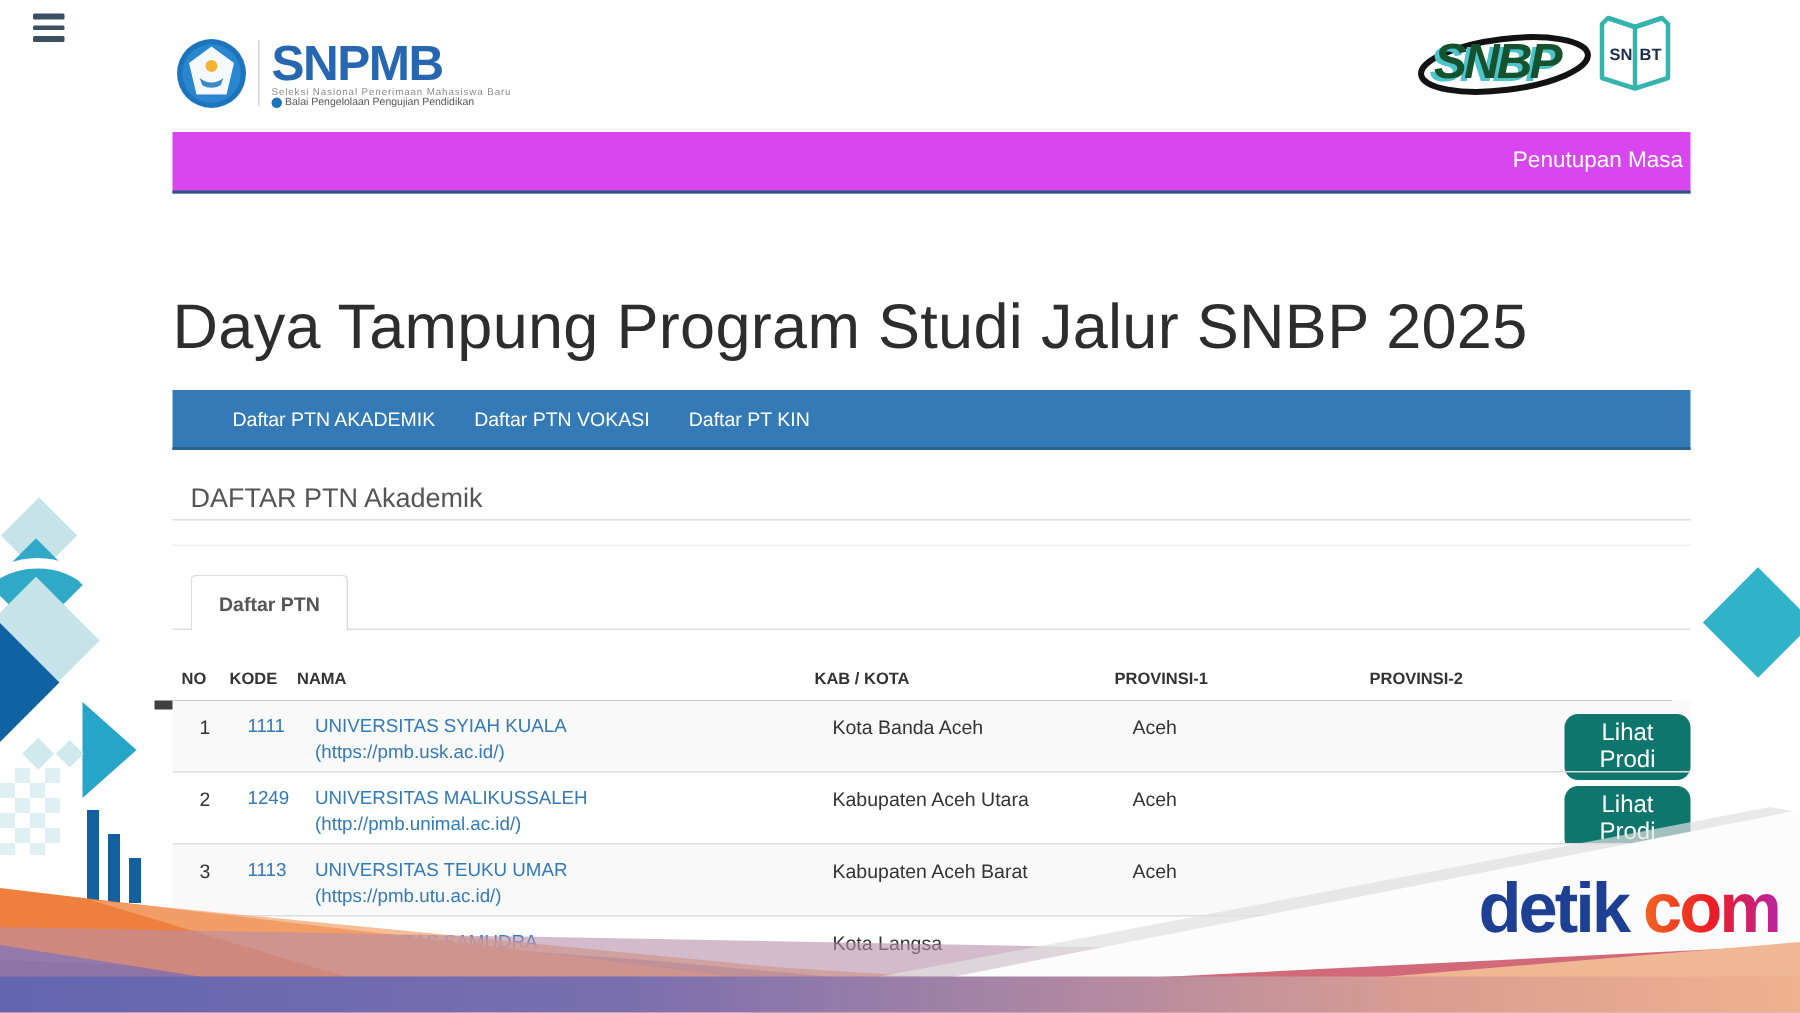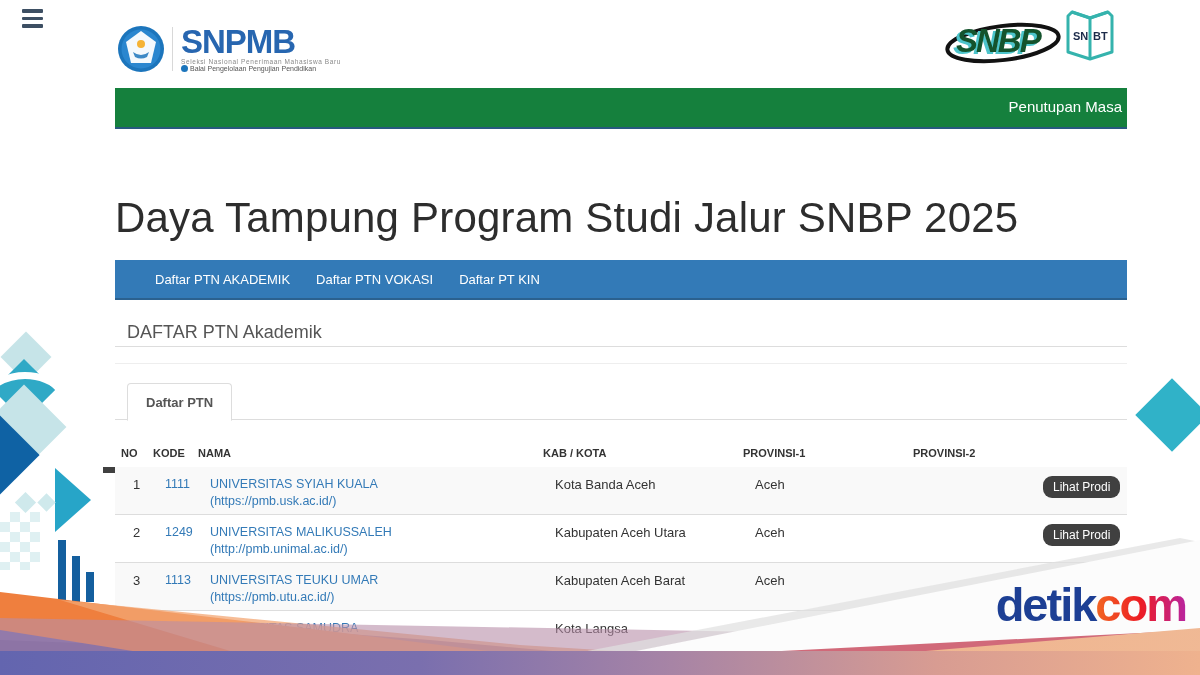--- a/index.html
+++ b/index.html
@@ -18,21 +18,21 @@
   .brand-tag1{font-size:6.5px;letter-spacing:.6px;color:#8a8a8a;white-space:nowrap;margin-top:1px;}
   .brand-tag2{font-size:7px;color:#555;white-space:nowrap;display:flex;align-items:center;gap:2px;}
   .brand-tag2 .mini-dot{width:7px;height:7px;border-radius:50%;background:#1c75bc;display:inline-block;}
   .logo-snbp{left:948px;top:14px;width:110px;height:52px;}
   .logo-snbp .ellipse{position:absolute;left:-4px;top:6px;}
   .logo-snbp .txt{position:absolute;left:8px;top:8px;font-size:33px;font-weight:bold;font-style:italic;
     letter-spacing:-2px;color:#14532d;text-shadow:-3px 2px 0 #4cc4cb;}
   .logo-snbt{left:1062px;top:10px;}
 
   
-  .marquee{left:115px;top:88px;width:1012px;height:39px;background:#15803d;border-bottom:2px solid #27597f;}
+  .marquee{left:115px;top:88px;width:1012px;height:39px;background:#d946ef;border-bottom:2px solid #27597f;}
   .marquee span{position:absolute;right:5px;top:10px;color:#fff;font-size:15px;}
 
   
   .page-title{left:115px;top:194px;font-size:42px;font-weight:500;color:#2d2d2d;letter-spacing:.2px;}
 
   
   .navtabs{left:115px;top:260px;width:1012px;height:38px;background:#337ab7;border-bottom:2px solid #2b618f;
     display:flex;align-items:center;}
   .navtabs span{color:#fff;font-size:13px;cursor:pointer;}
   .navtabs span:nth-child(1){margin-left:40px;}
@@ -52,21 +52,21 @@
   .thead{left:103px;top:437px;width:1012px;height:30px;border-bottom:6px solid #404040;font-size:11px;font-weight:bold;color:#333;}
   .thead span{position:absolute;top:10px;}
   .c-no{left:18px;} .c-kode{left:50px;} .c-nama{left:95px;} .c-kab{left:440px;} .c-p1{left:640px;} .c-p2{left:810px;}
   .tbody{left:115px;top:467px;width:1012px;}
   .trow{position:relative;width:1012px;height:47px;border-top:1px solid #ddd;font-size:13px;}
   .trow:first-child{border-top:none;}
   .trow.odd{background:#f9f9f9;}
   .trow span{position:absolute;top:10px;}
   .trow .link{color:#337ab7;font-size:12.5px;cursor:pointer;}
   .trow .url{top:27px;}
-  .btn-info{position:absolute;left:928px;top:9px;background:#404040;color:#fff;font-size:12px;
+  .btn-info{position:absolute;left:928px;top:9px;background:#0f766e;color:#fff;font-size:16px;
     border:none;border-radius:9px;padding:4px 10px;cursor:pointer;font-family:inherit;}
 
   
   .dia{position:absolute;transform:rotate(45deg);}
   .decor-arc{position:absolute;left:-32px;top:372px;width:100px;height:100px;border:7px solid #fff;border-radius:50%;}
   .tri-right{position:absolute;left:55px;top:468px;width:0;height:0;
     border-top:32px solid transparent;border-bottom:32px solid transparent;border-left:36px solid #27a5c8;}
   .checker{position:absolute;left:0;top:512px;width:40px;height:58px;opacity:.85;
     background:repeating-conic-gradient(#d9edf0 0% 25%, transparent 0% 50%) 0 0/20px 20px;}
   .bar{position:absolute;background:#145f9e;width:8px;}
@@ -83,21 +83,21 @@
   .w-white{background:#fcfcfc;clip-path:polygon(560px 666px,1200px 540px,1200px 675px,560px 675px);}
   .w-red{background:#c64458;opacity:.8;clip-path:polygon(560px 662px,1200px 630px,1200px 642px,640px 670px);}
   .w-peach{background:linear-gradient(135deg,#eaa67b,#f0b995);clip-path:polygon(640px 675px,1200px 628px,1200px 675px);}
   .w-band{position:absolute;left:0;top:651px;width:1200px;height:24px;
     background:linear-gradient(90deg,#6365af 0%,#7a6fae 35%,#a583a6 55%,#d89c92 78%,#efb28e 100%);}
 
   
   .detik{right:14px;top:577px;font-size:47px;font-weight:bold;letter-spacing:-2px;z-index:30;}
   .detik .d1{color:#1d3f94;}
   .detik .d2{background:linear-gradient(90deg,#f26722,#ed1c24,#b9259f);
-    -webkit-background-clip:text;background-clip:text;color:transparent;-webkit-text-fill-color:transparent;}
+    -webkit-background-clip:text;background-clip:text;color:transparent;margin-left:10px;-webkit-text-fill-color:transparent;}
 </style>
 </head>
 <body>
 
 <div class="abs hamburger">
   <div></div>
     <div></div>
     <div></div>
 </div>
 

